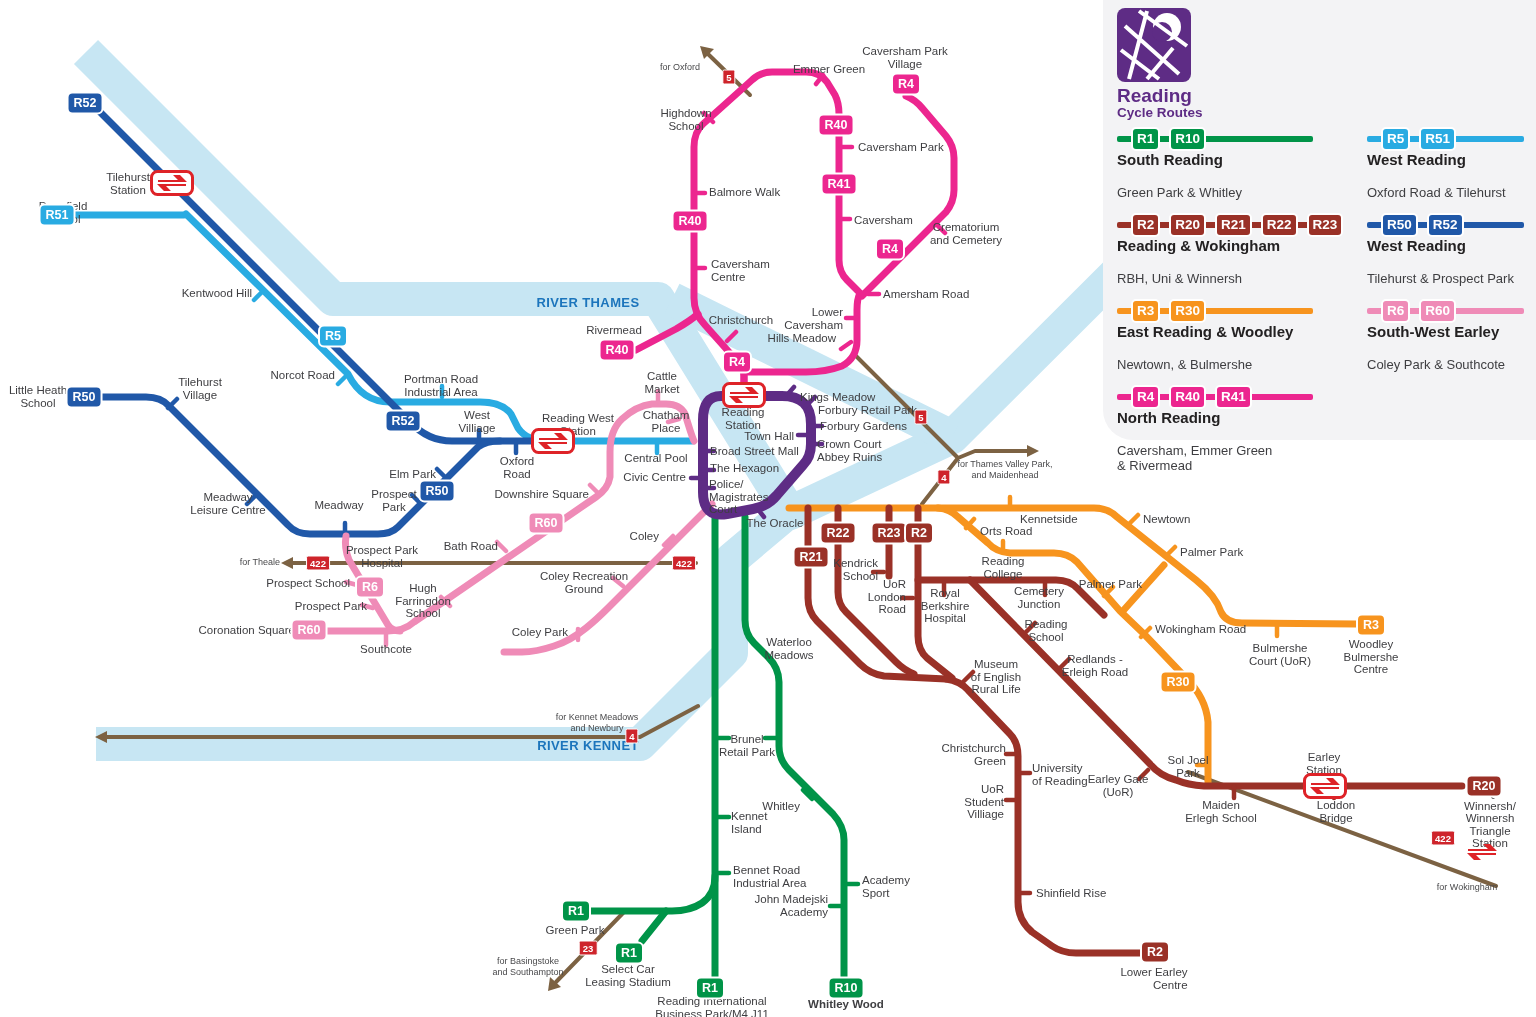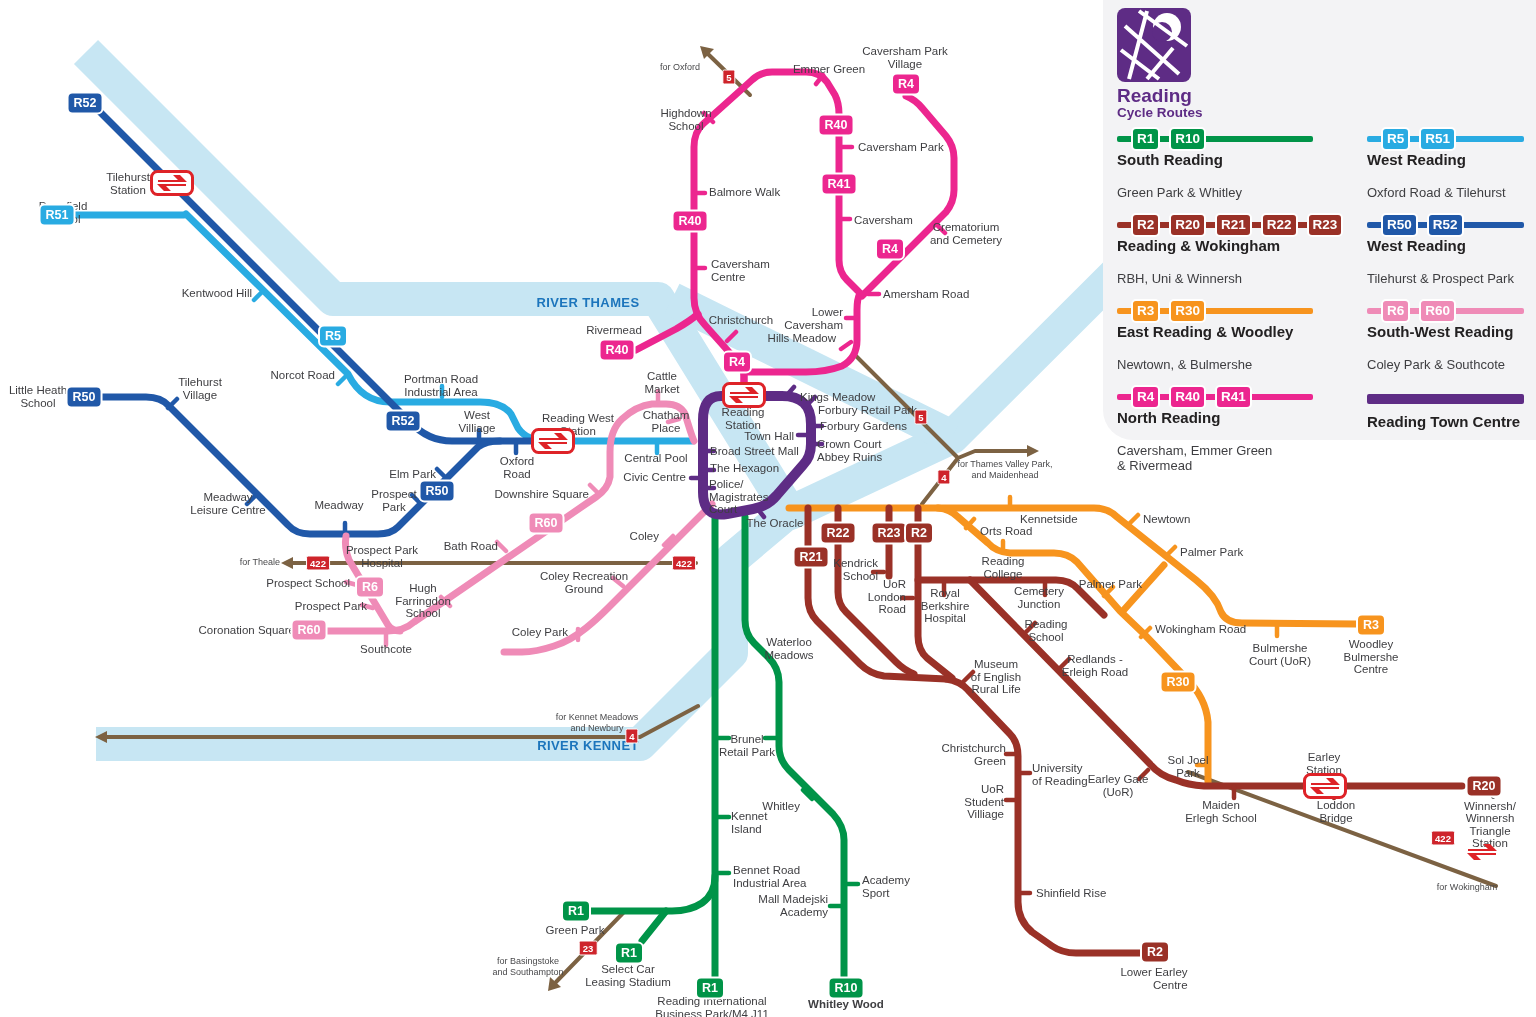--- a/index.html
+++ b/index.html
@@ -197,36 +197,32 @@
             <div class="lpill" style="background: rgb(247, 148, 30);">R30</div>
           </div>
           <div class="legend-title">East Reading &amp; Woodley</div>
           <div class="legend-sub">Newtown, &amp; Bulmershe</div>
         </div>
         <div class="legend-item">
           <div class="legend-line" style="background: rgb(239, 139, 183);">
             <div class="lpill" style="background: rgb(239, 139, 183);">R6</div>
             <div class="lpill" style="background: rgb(239, 139, 183);">R60</div>
           </div>
-          <div class="legend-title">South-West Reading</div>
+          <div class="legend-title">South-West Earley</div>
           <div class="legend-sub">Coley Park &amp; Southcote</div>
         </div>
         <div class="legend-item">
           <div class="legend-line" style="background: rgb(236, 38, 143);">
             <div class="lpill" style="background: rgb(236, 38, 143);">R4</div>
             <div class="lpill" style="background: rgb(236, 38, 143);">R40</div>
             <div class="lpill" style="background: rgb(236, 38, 143);">R41</div>
           </div>
           <div class="legend-title">North Reading</div>
           <div class="legend-sub">Caversham, Emmer Green
 &amp; Rivermead</div>
-        </div>
-        <div class="legend-item">
-          <div class="legend-line thick" style="background: rgb(94, 44, 133);"></div>
-          <div class="legend-title">Reading Town Centre</div>
         </div>
       </div>
   </div>
 
   <div id="overlay">
       <div class="mlabel a-c" style="left: 63px; top: 212px;">Denefield
 School</div>
       <div class="mlabel a-c" style="left: 128px; top: 183px;">Tilehurst
 Station</div>
       <div class="mlabel a-r" style="left: 252px; top: 293px;">Kentwood Hill</div>
@@ -275,21 +271,21 @@
 Meadows</div>
       <div class="mlabel a-c" style="left: 747px; top: 745px;">Brunel
 Retail Park</div>
       <div class="mlabel a-l" style="left: 731px; top: 822px;">Kennet
 Island</div>
       <div class="mlabel a-r" style="left: 800px; top: 806px;">Whitley</div>
       <div class="mlabel a-l" style="left: 733px; top: 876px;">Bennet Road
 Industrial Area</div>
       <div class="mlabel a-l" style="left: 862px; top: 886px;">Academy
 Sport</div>
-      <div class="mlabel a-r" style="left: 828px; top: 905px;">Mall Madejski
+      <div class="mlabel a-r" style="left: 828px; top: 905px;">John Madejski
 Academy</div>
       <div class="mlabel a-c" style="left: 575px; top: 930px;">Green Park</div>
       <div class="mlabel a-c k-sm" style="left: 528px; top: 966px;">for Basingstoke
 and Southampton</div>
       <div class="mlabel a-c" style="left: 628px; top: 975px;">Select Car
 Leasing Stadium</div>
       <div class="mlabel a-c" style="left: 712px; top: 1007px;">Reading International
 Business Park/M4 J11</div>
       <div class="mlabel a-c k-b" style="left: 846px; top: 1004px;">Whitley Wood</div>
       <div class="mlabel a-c k-sm" style="left: 597px; top: 722px;">for Kennet Meadows

